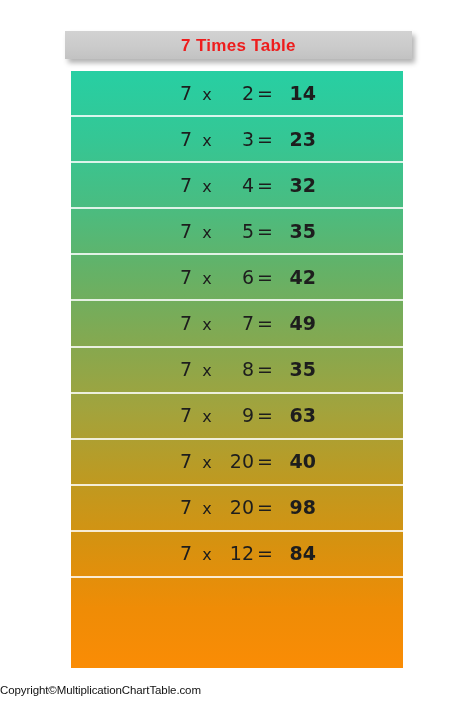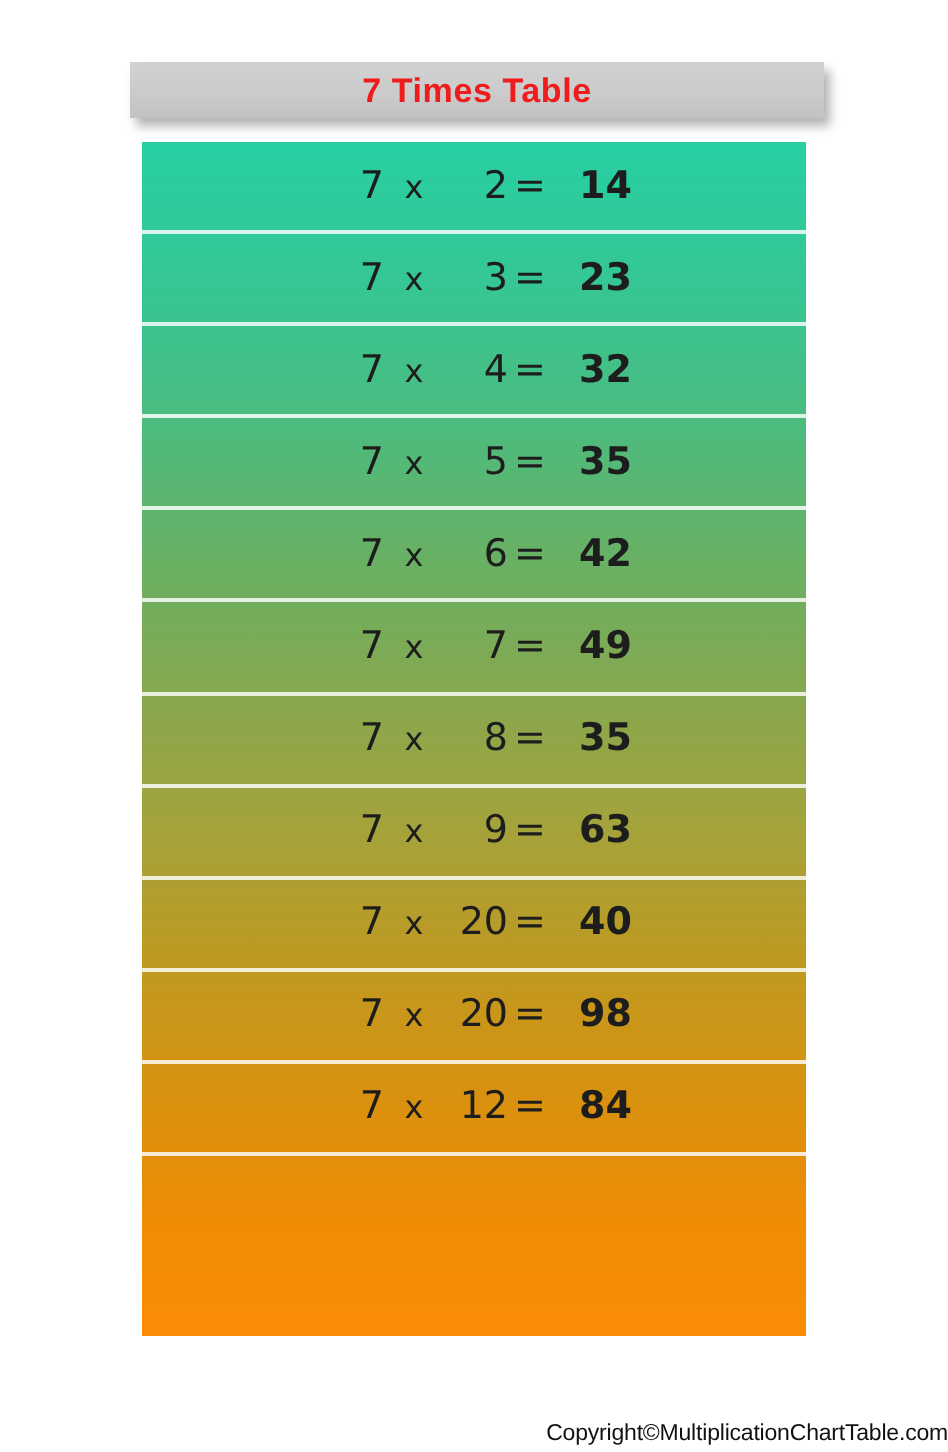--- a/index.html
+++ b/index.html
@@ -98,23 +98,23 @@
 
   #filler-row {
     height: 90px;
     border-bottom: none;
   }
 
   
   #footer {
     position: absolute;
     left: 0;
-    top: 707px;
+    top: 680px;
     width: 474px;
-    text-align: right;
+    text-align: left;
   }
   #footer-text {
     font-family: "Liberation Sans", sans-serif;
     font-size: 11.5px;
     color: #111111;
     letter-spacing: -0.1px;
     white-space: nowrap;
   }
 </style>
 </head>

